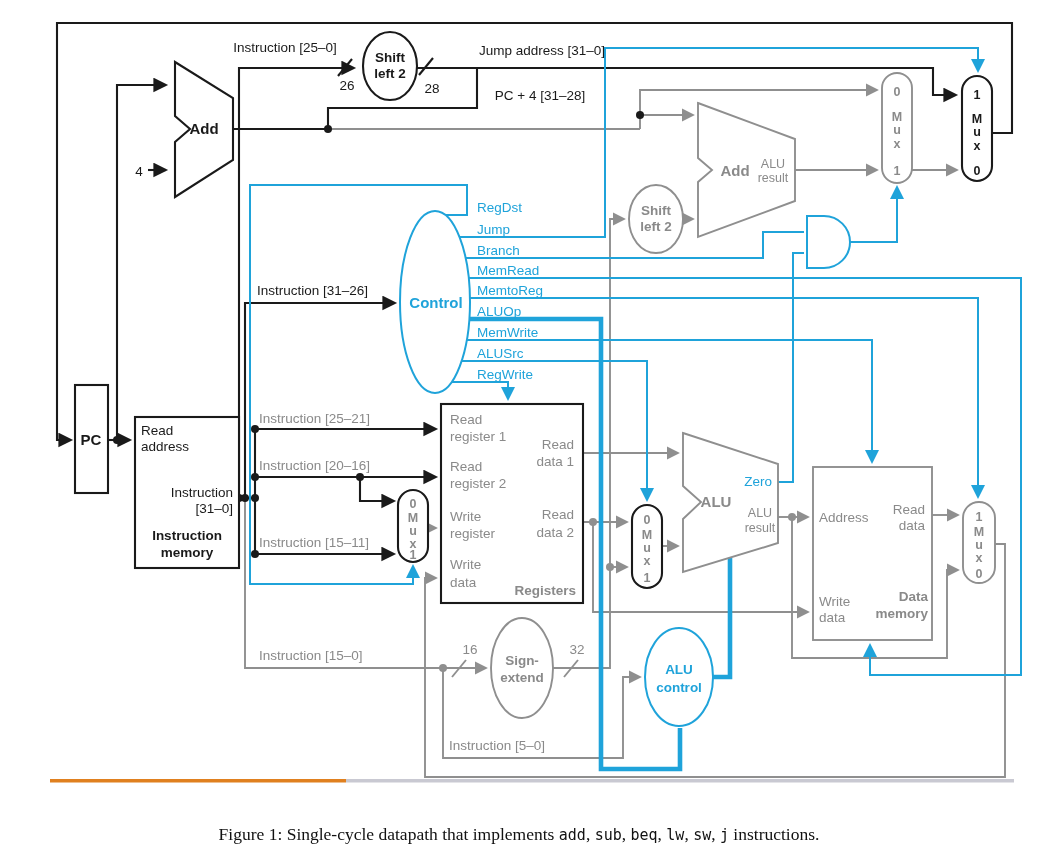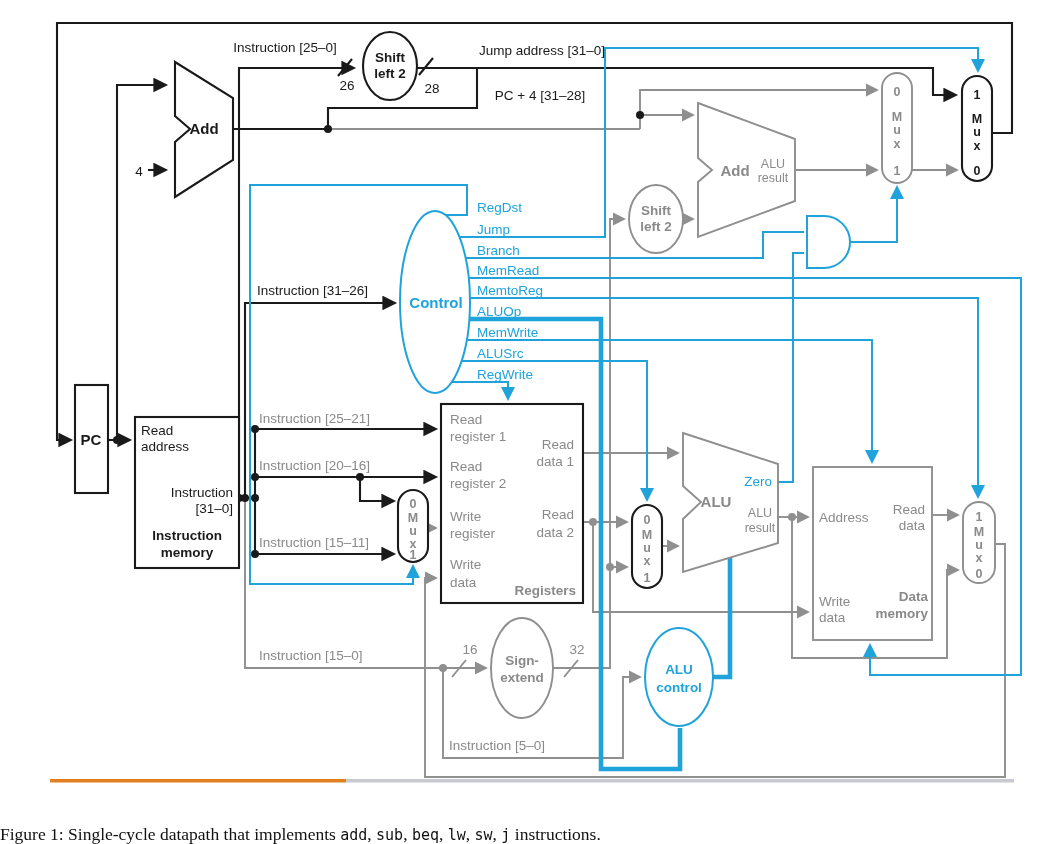--- a/index.html
+++ b/index.html
@@ -19,21 +19,21 @@
   .wk{stroke:var(--c-black);stroke-width:2.1;fill:none;}
   .wg{stroke:var(--c-gray);stroke-width:1.9;fill:none;}
   .wb{stroke:var(--c-blue);stroke-width:2;fill:none;}
   .wt{stroke:var(--c-blue);stroke-width:4.6;fill:none;}
   .shk{stroke:var(--c-black);stroke-width:2.1;fill:#fff;}
   .shg{stroke:var(--c-gray);stroke-width:1.9;fill:#fff;}
   .shb{stroke:var(--c-blue);stroke-width:2;fill:#fff;}
   .dk{fill:var(--c-black);}
   .dg{fill:var(--c-gray);}
   #ak path{fill:var(--c-black);} #ag path{fill:var(--c-gray);} #ab path{fill:var(--c-blue);}
-  .caption{position:absolute;left:0;top:806px;width:1038px;text-align:left;
+  .caption{position:absolute;left:0;top:806px;width:1038px;text-align:center;
            font-family:"Liberation Serif",serif;font-size:17.5px;color:#111;}
   .caption .mono{font-family:"DejaVu Sans Mono",monospace;font-size:15px;}
 </style>
 </head>
 <body>
 
 <div class="page">
 <svg width="1038" height="790" viewBox="0 0 1038 790">
   <defs>
     <marker id="ak" markerWidth="8" markerHeight="8" refX="6" refY="3.5" orient="auto">

